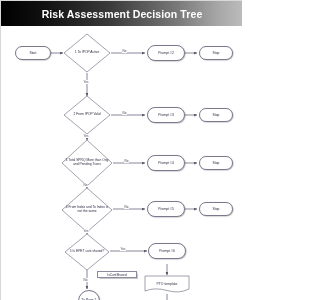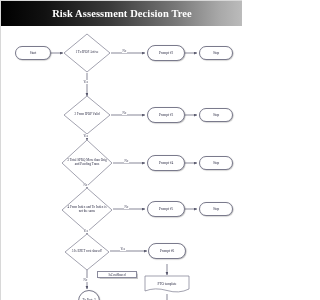--- a/index.html
+++ b/index.html
@@ -7,21 +7,20 @@
     width:242px;height:300px;
     background:#ffffff;
     font-family:"Liberation Sans", sans-serif;
     overflow:hidden;
   }
   #app{
     position:relative;width:242px;height:300px;
     box-sizing:border-box;
     border:1px solid #d8d8d8;
     background:#fff;
-    font-family:Liberation Serif, serif;
   }
   
   #header{
     position:absolute;left:0;top:0;width:242px;height:25px;
     background:linear-gradient(to right,#000000 0%,#111111 18%,#3a3a3a 45%,#777777 72%,#a8a8a8 90%,#bcbcbc 100%);
   }
   #header-title{
     position:absolute;left:0;top:0;width:242px;height:25px;
     display:flex;align-items:center;justify-content:center;
     color:#ffffff;font-size:10.5px;font-weight:bold;

